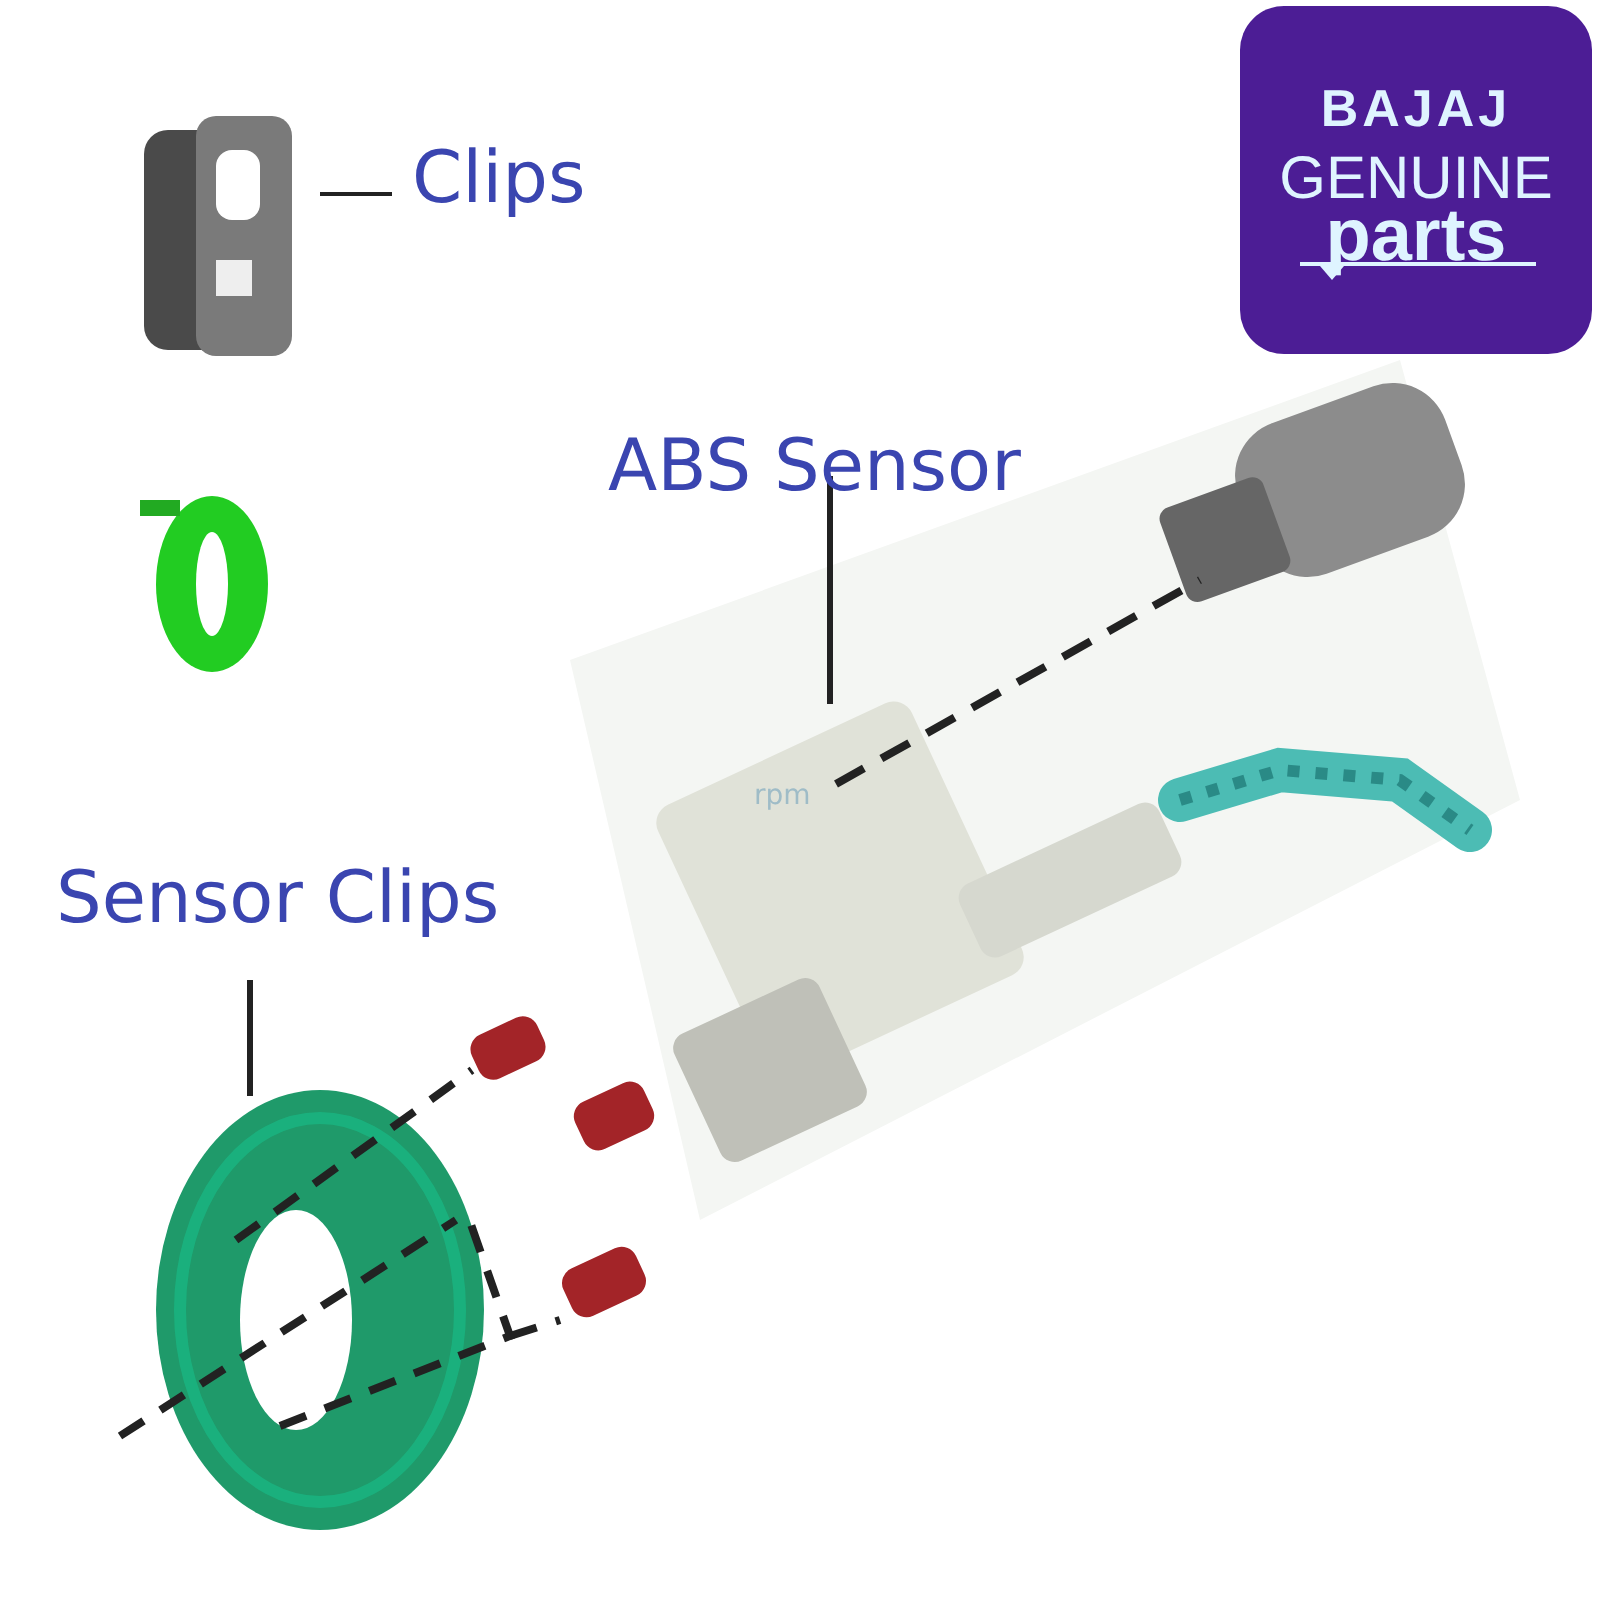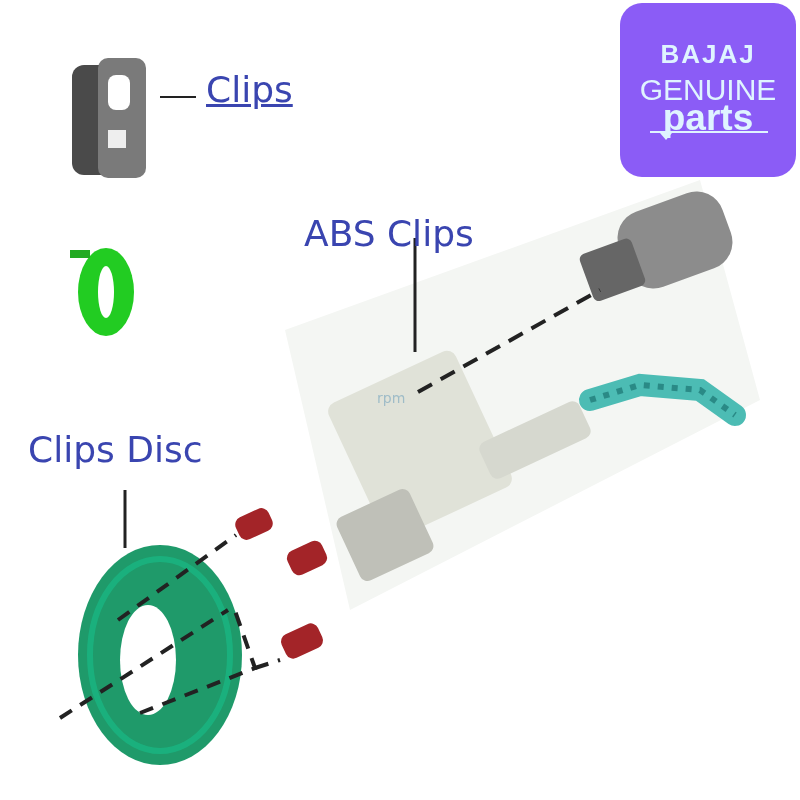--- a/index.html
+++ b/index.html
@@ -1,18 +1,18 @@
 <!DOCTYPE html>
 <html><head>
 <meta charset="utf-8">
 <style>
   html,body{margin:0;padding:0;background:#fff;}
   body{width:800px;height:800px;position:relative;overflow:hidden;font-family:"DejaVu Sans",sans-serif;}
   .label{position:absolute;color:#3a45b0;font-family:"DejaVu Sans",sans-serif;font-size:36px;line-height:1;white-space:nowrap;}
-  .logo{position:absolute;left:620px;top:3px;width:176px;height:174px;background:#8b5cf6;border-radius:22px;}
+  .logo{position:absolute;left:620px;top:3px;width:176px;height:174px;background:#4c1d95;border-radius:22px;}
   .logo .t{position:absolute;left:0;width:100%;text-align:center;color:#dff4ff;font-family:"Liberation Sans",sans-serif;}
   .logo .b{top:36px;font-size:26px;font-weight:bold;letter-spacing:2px;}
   .logo .g{top:70px;font-size:30px;}
   .logo .p{top:94px;font-size:37px;font-weight:bold;}
   .logo .u{position:absolute;left:30px;top:128px;width:118px;height:2px;background:#dff4ff;}
   .logo .v{position:absolute;left:40px;top:130px;width:0;height:0;border-left:6px solid transparent;border-right:6px solid transparent;border-top:7px solid #dff4ff;}
   svg.art{position:absolute;left:0;top:0;}
 </style>
 </head>
 <body>
@@ -68,23 +68,23 @@
     </g>
 
   <g stroke="#222" stroke-width="4" stroke-dasharray="14 10" fill="none">
     <line x1="118" y1="620" x2="236" y2="535"></line>
     <line x1="60" y1="718" x2="228" y2="610"></line>
     <polyline points="140,713 255,668 234,608"></polyline>
     <line x1="255" y1="668" x2="280" y2="660"></line>
   </g>
 </svg>
 
-<div class="label" style="left:206px;top:72px;text-decoration:underline;">Clips</div>
-<div class="label" style="left:304px;top:216px;">ABS Clips</div>
-<div class="label" style="left:28px;top:432px;">Clips Disc</div>
+<div class="label" style="left:206px;top:72px;">Clips</div>
+<div class="label" style="left:304px;top:216px;">ABS Sensor</div>
+<div class="label" style="left:28px;top:432px;">Sensor Clips</div>
 <div style="position:absolute;left:358px;top:390px;font-size:14px;color:#8fb3c4;opacity:0.8;margin-left:19px;">rpm</div>
 
 <div class="logo">
   <div class="t b">BAJAJ</div>
   <div class="t g">GENUINE</div>
   <div class="t p">parts</div>
   <div class="u"></div>
   <div class="v"></div>
 </div>
 

